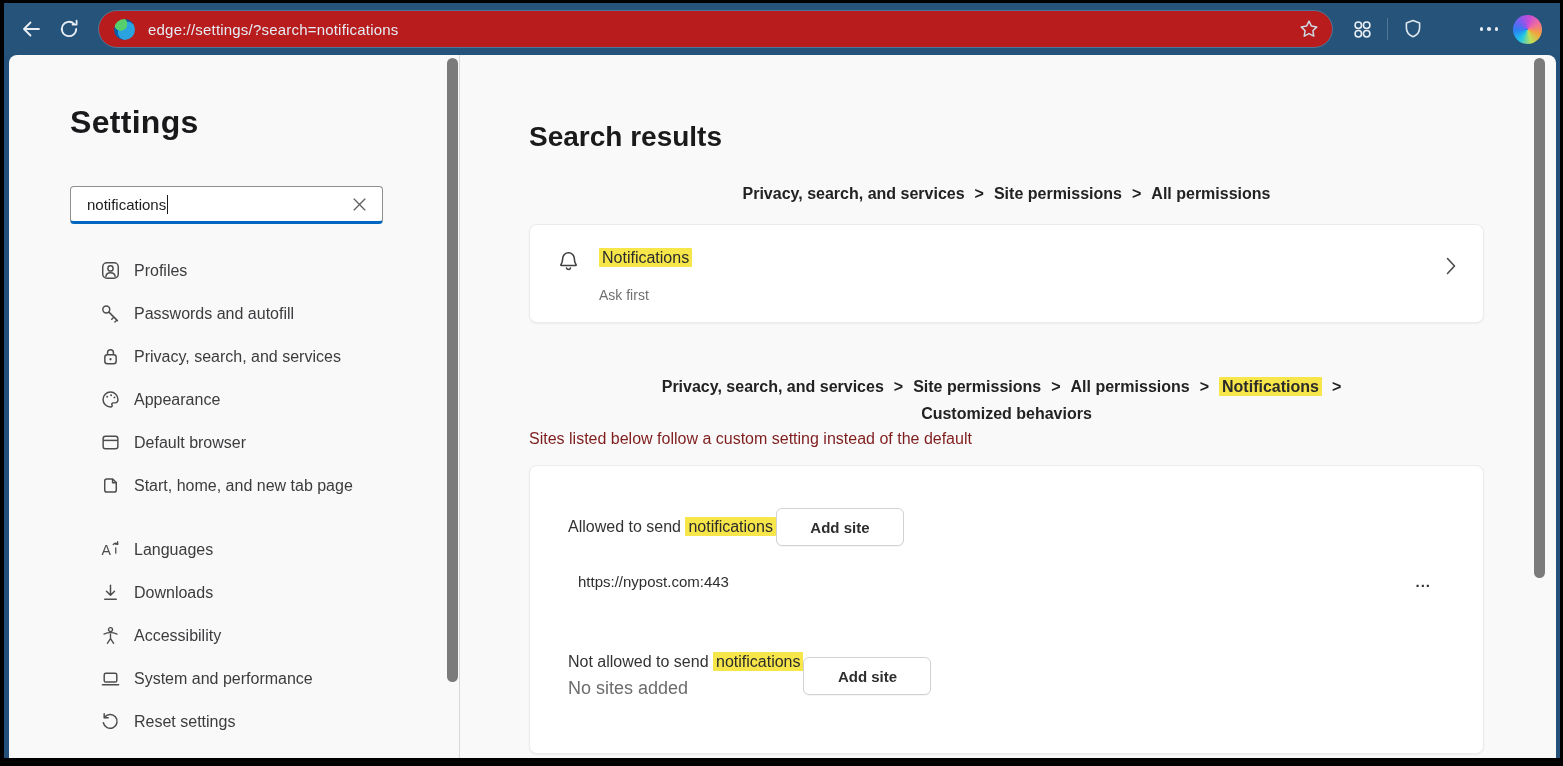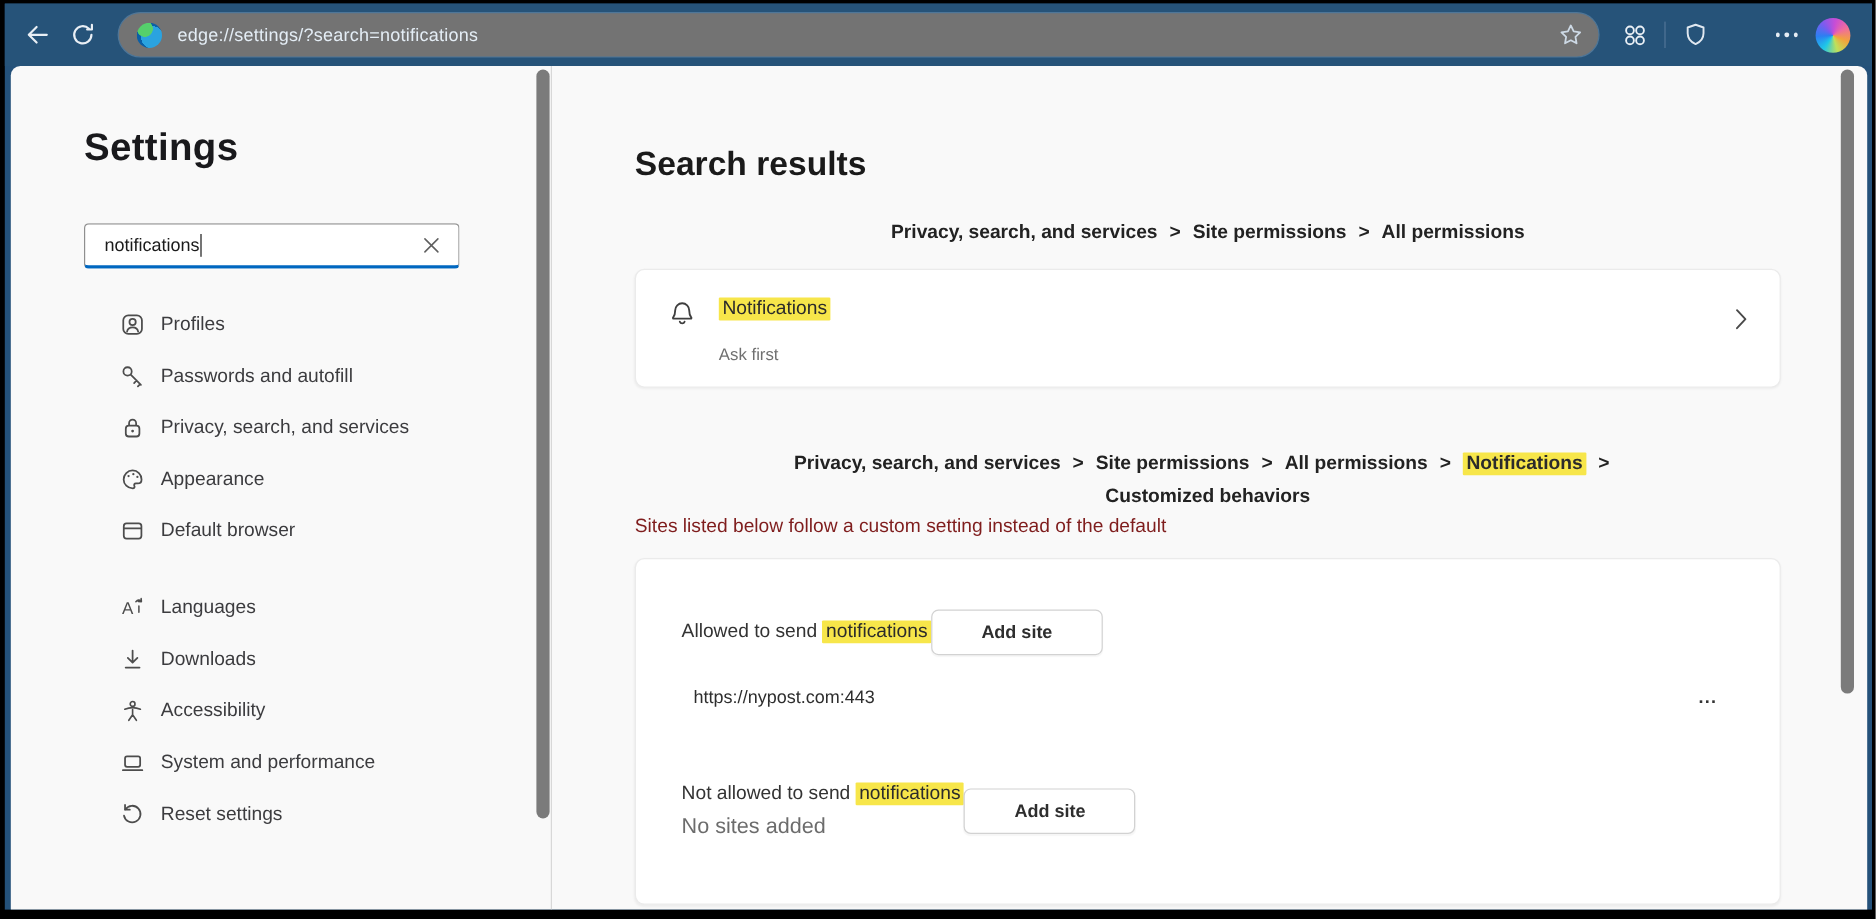--- a/index.html
+++ b/index.html
@@ -20,21 +20,21 @@
     height:52px; background:#265379;
     display:flex; align-items:center;
     padding:0 14px 0 8px;
   }
   .tb-btn {
     width:38px; height:36px; display:flex; align-items:center; justify-content:center;
     border-radius:6px; flex:0 0 auto; cursor:pointer;
   }
   .addressbar {
     flex:1; height:38px; margin:0 10px 0 10px;
-    background:#737373; border:1px solid #4e7698; border-radius:19px;
+    background:#b91c1c; border:1px solid #4e7698; border-radius:19px;
     display:flex; align-items:center; padding:0 12px 0 15px; min-width:0;
   }
   .edge-logo {
     width:21px; height:21px; border-radius:50%; flex:0 0 auto;
     background:
       radial-gradient(circle at 32% 24%, #55d06c 0 30%, rgba(0,0,0,0) 32%),
       radial-gradient(circle at 62% 58%, #2aa3e0 0 52%, #0b5fa6 53% 100%);
   }
   .url-text {
     margin-left:13px; color:#e4edf5; font-size:15px; letter-spacing:.2px;
@@ -102,21 +102,21 @@
   .result-title { font-size:16px; color:#2e2e2e; }
   .result-sub { margin-top:20px; font-size:14px; color:#707070; }
   .chev { margin-left:auto; align-self:flex-start; margin-top:7px; }
   .crumbs2 { margin-top:50px; }
   .section-desc { font-size:16px; color:#7f1d1d; margin-top:3px; }
   .perm-card { margin-top:17px; height:289px; padding:42px 24px 0 22px; }
   .perm-row { display:flex; align-items:center; justify-content:flex-start;margin-left:16px; }
   .perm-label { font-size:16px; color:#333; }
   .perm-empty { font-size:18px; color:#6c6c6c; margin-top:7px; }
   .add-btn {
-    width:143px; height:38px; background:#fff; border:1px solid #d2d2d2; border-radius:6px;
+    width:128px; height:38px; background:#fff; border:1px solid #d2d2d2; border-radius:6px;
     font-family:"Liberation Sans",sans-serif; font-size:15px; font-weight:700; color:#2e2e2e;
     display:flex; align-items:center; justify-content:center; cursor:pointer;
     box-shadow:0 1px 1px rgba(0,0,0,.04);
   }
   .site-row { margin-top:27px; padding:0 28px 0 26px; display:flex; align-items:center; justify-content:space-between; }
   .site-url { font-size:15px; color:#2e2e2e; }
   .site-more { font-size:15px; font-weight:700; color:#333; letter-spacing:1px; cursor:pointer; line-height:10px; }
   .row-b { margin-top:63px; }
   svg { display:block; }
 </style>
@@ -224,20 +224,27 @@
             <circle cx="13.8" cy="8" r=".9" fill="#4d4d4d"></circle>
           </svg>
           <span>Appearance</span>
         </div>
         <div class="nav-item">
           <svg width="21" height="21" viewBox="0 0 20 20">
             <rect x="3" y="4" width="14" height="12" rx="2.2" stroke="#4d4d4d" stroke-width="1.4" fill="none"></rect>
             <path d="M3 8 H17" stroke="#4d4d4d" stroke-width="1.4"></path>
           </svg>
           <span>Default browser</span>
+        </div>
+        <div class="nav-item">
+          <svg width="21" height="21" viewBox="0 0 20 20">
+            <path d="M4.5 5.8 a2 2 0 0 1 2-2 h5.6 l3.4 3.4 v7 a2 2 0 0 1-2 2 h-7 a2 2 0 0 1-2-2 z" stroke="#4d4d4d" stroke-width="1.4" fill="none" stroke-linejoin="round"></path>
+            <path d="M12 3.9 v3.4 h3.4" stroke="#4d4d4d" stroke-width="1.4" fill="none" stroke-linejoin="round"></path>
+          </svg>
+          <span>Start, home, and new tab page</span>
         </div>
 
         <div class="nav-gap"></div>
 
         <div class="nav-item">
           <svg width="21" height="21" viewBox="0 0 20 20">
             <text x="1.5" y="15" font-size="13.5" fill="#4d4d4d" font-family="Liberation Sans, sans-serif">A</text>
             <path d="M12.6 5.2 q2.2-2.4 4.2-.4 M16.8 2.6 l.2 2.5 -2.5-.2" stroke="#4d4d4d" stroke-width="1.2" fill="none" stroke-linecap="round" stroke-linejoin="round"></path>
             <path d="M15 8.5 v5" stroke="#4d4d4d" stroke-width="1.2" stroke-linecap="round"></path>
           </svg>

